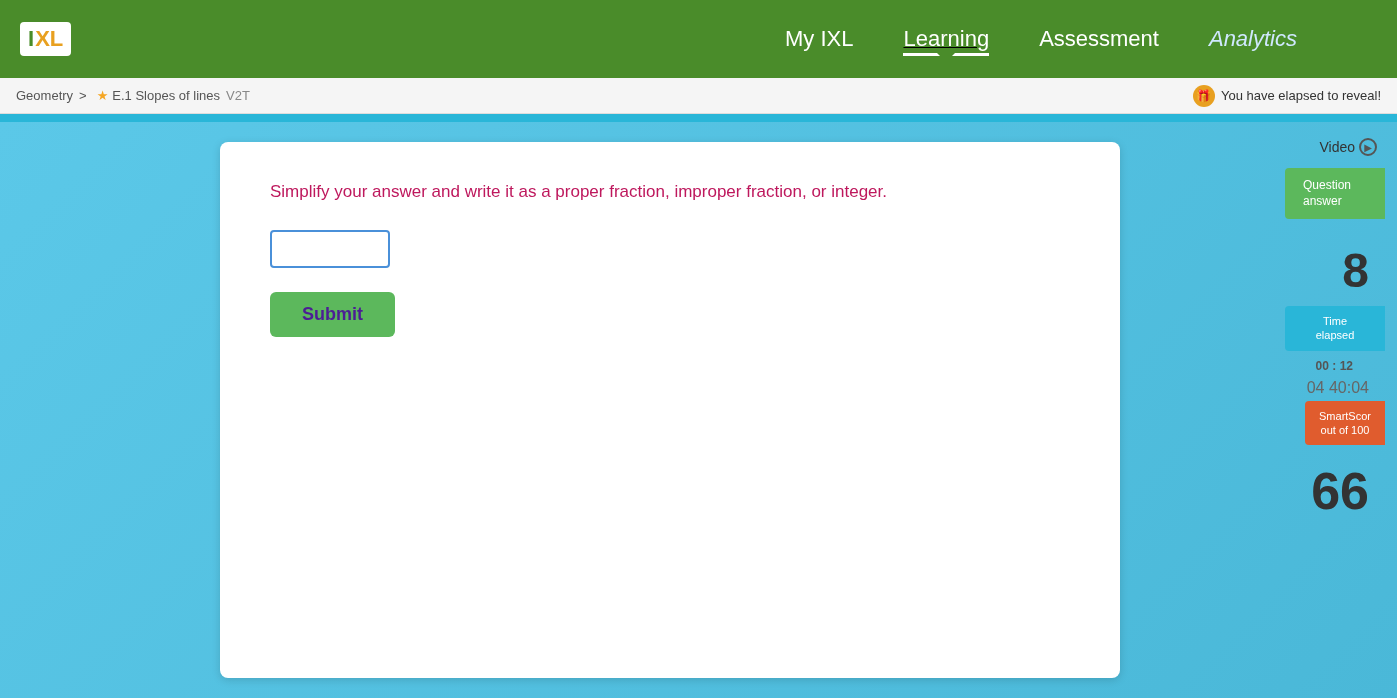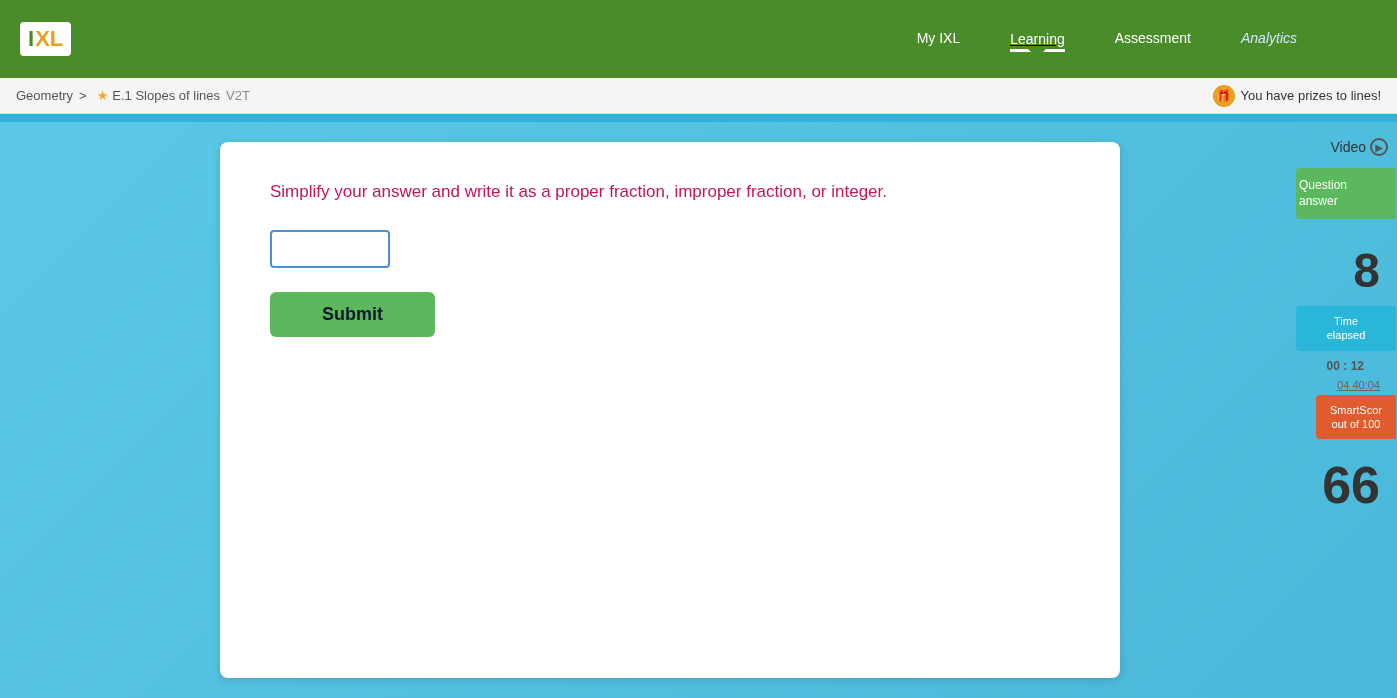--- a/index.html
+++ b/index.html
@@ -40,21 +40,21 @@
       font-size: 22px;
     }
     .nav {
       display: flex;
       gap: 50px;
       margin-left: auto;
       margin-right: 80px;
     }
     .nav-item {
       color: white;
-      font-size: 14px;
+      font-size: 22px;
       font-weight: 400;
       cursor: pointer;
       text-decoration: none;
       text-align: right;
     }
     .nav-item.active {
       border-bottom: 3px solid white;
       padding-bottom: 2px;
     }
     .nav-item.analytics {
@@ -162,38 +162,38 @@
       height: 38px;
       font-size: 16px;
       padding: 4px 8px;
       display: block;
       margin-bottom: 24px;
       outline: none;
     }
 
     .submit-btn {
       background: #5cb85c;
-      color: #0f172a;
+      color: #4c1d95;
       border: none;
       border-radius: 6px;
-      padding: 12px 52px;
+      padding: 12px 32px;
       font-size: 18px;
       font-weight: bold;
       cursor: pointer;
     }
 
     
     .right-sidebar {
       width: 120px;
       display: flex;
       flex-direction: column;
       align-items: flex-end;
       padding: 16px 0;
       position: absolute;
-      right: 1px;
+      right: 12px;
       top: 0;
       bottom: 0;
     }
 
     .video-btn {
       display: flex;
       align-items: center;
       gap: 4px;
       background: none;
       border: none;
@@ -212,21 +212,21 @@
       align-items: center;
       justify-content: center;
       font-size: 10px;
       color: #555;
     }
 
     .question-answer-btn {
       background: #5cb85c;
       color: white;
       border: none;
-      padding: 10px 3px;
+      padding: 10px 18px;
       font-size: 13px;
       cursor: pointer;
       border-radius: 4px 0 0 4px;
       margin-bottom: 8px;
       text-align: left;
       width: 100px;
     }
 
     .question-number {
       font-size: 48px;
@@ -309,21 +309,21 @@
 
 <div class="breadcrumb-bar">
   <span>Geometry</span>
   <span style="margin:0 6px;">&gt;</span>
   <span class="star">★</span>
   <span>E.1 Slopes of lines</span>
   <span style="margin-left:6px; color:#888;">V2T</span>
 
   <div class="prizes-btn">
     <div class="prizes-icon">🎁</div>
-    <span>You have prizes to lines!</span>
+    <span>You have elapsed to reveal!</span>
   </div>
 </div>
 
 <div class="accent-bar"></div>
 
 <div class="main-area">
 
   <div class="question-panel">
 
 
@@ -360,21 +360,21 @@
     </div>
 
     <div style="display:flex; align-items:center; margin-bottom:2px; margin-right:16px;">
       <span class="time-display">
         <span>00</span>
         :
         <span>12</span>
       </span>
     </div>
 
-    <div style="display:flex; align-items:center; margin-bottom:4px; font-size:11px; color:#666; margin-right:16px;text-decoration:underline;">
+    <div style="display:flex; align-items:center; margin-bottom:4px; font-size:16px; color:#666; margin-right:16px;">
       04  40:04
     </div>
 
     <div style="display:flex; align-items:center; margin-bottom:8px;">
       <button class="smartscore-btn">
         <span style="font-size:11px; line-height:1.3; display:block;">SmartScor<br>out of 100</span>
       </button>
     </div>
 
     <div style="display:flex; align-items:baseline;">

